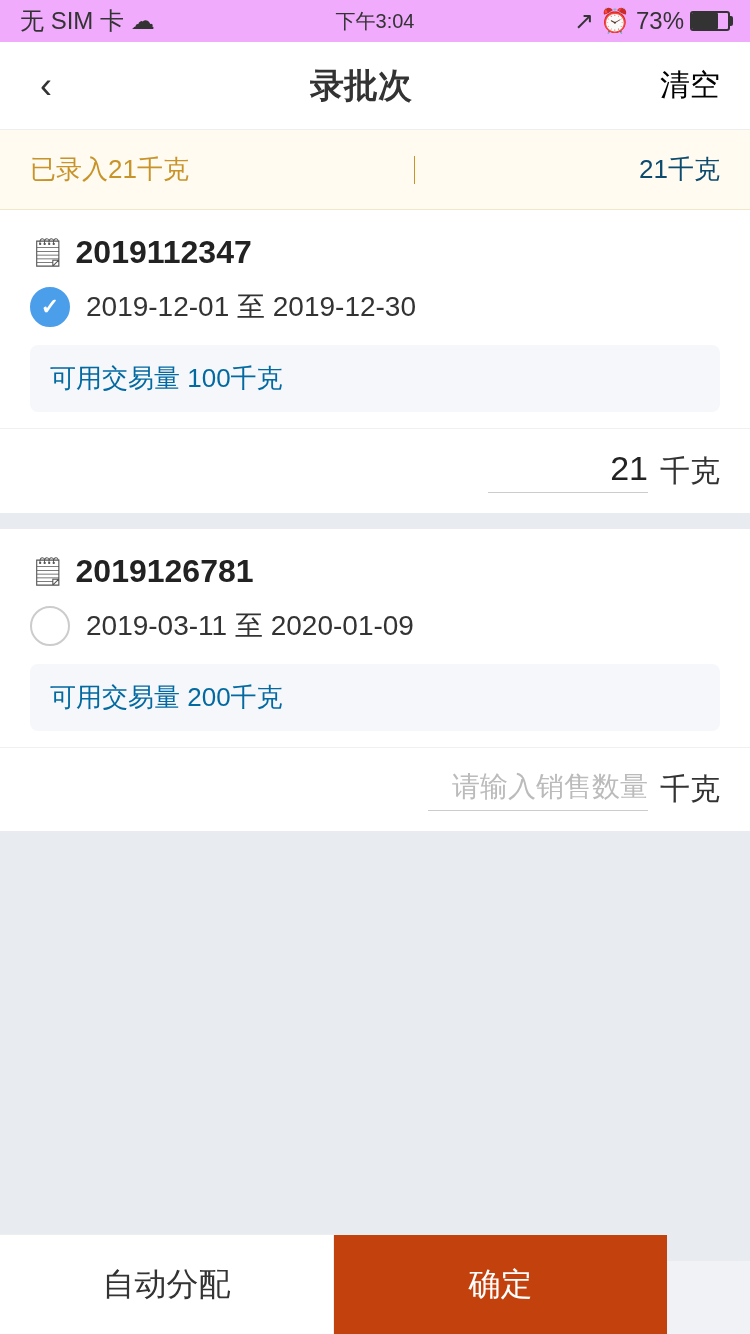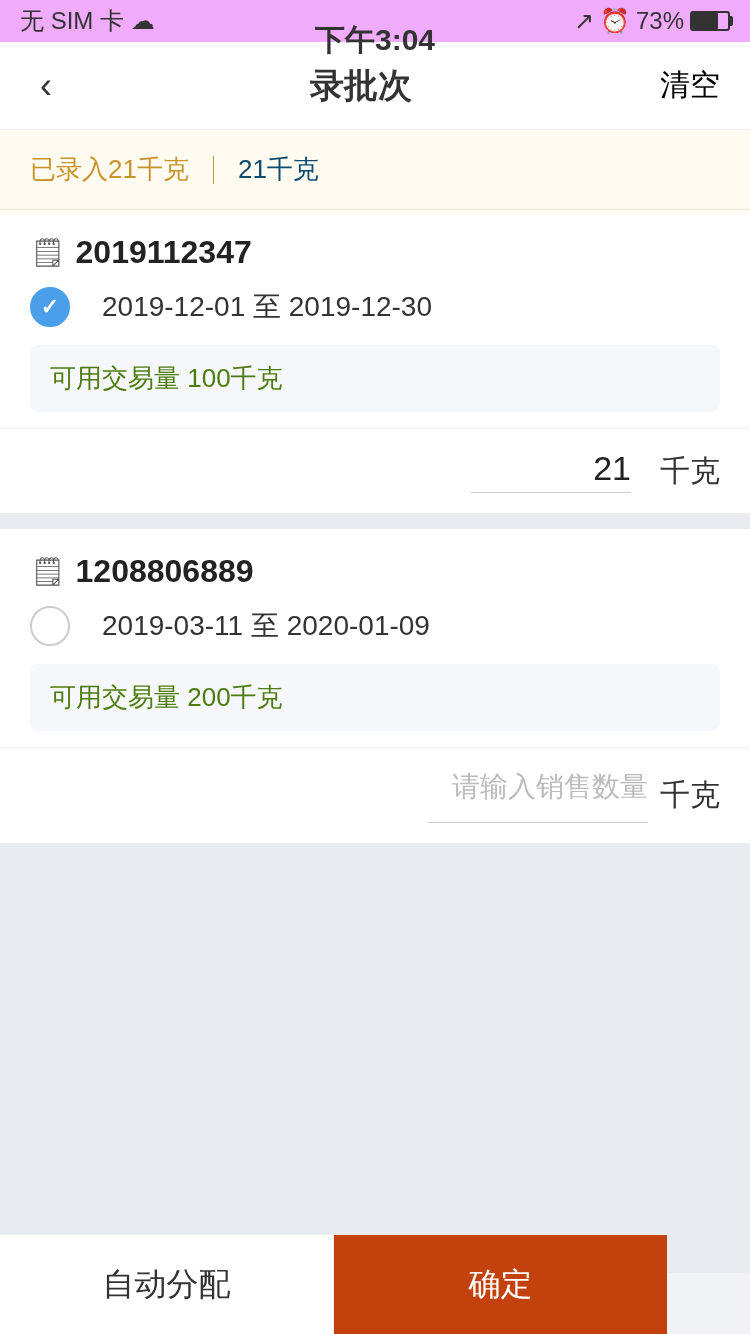--- a/index.html
+++ b/index.html
@@ -24,26 +24,26 @@
       padding: 0 20px;
       font-size: 24px;
       color: #333;
     }
     .status-left {
       display: flex;
       align-items: center;
       gap: 8px;
     }
     .status-center {
-      font-size: 30px;
-      font-weight: 700;
+      font-size: 20px;
+      font-weight: 400;
       position: absolute;
       left: 50%;
       transform: translateX(-50%);
-      top: 20px;
+      top: 8px;
     }
     .status-right {
       display: flex;
       align-items: center;
       gap: 6px;
       font-size: 24px;
     }
     .battery {
       width: 40px;
       height: 20px;
@@ -99,20 +99,21 @@
 
     
     .summary-bar {
       width: 750px;
       background: #fffbf0;
       padding: 22px 30px;
       display: flex;
       align-items: center;
       gap: 24px;
       border-bottom: 1px solid #f0e8c8;
+      justify-content: space-between;
     }
     .summary-text {
       font-size: 26px;
       color: #c8942a;
     }
     .summary-divider {
       width: 1px;
       height: 28px;
       background: #c8942a;
     }
@@ -139,21 +140,21 @@
     }
     .batch-id {
       font-size: 32px;
       font-weight: 600;
       color: #222;
     }
     .batch-date-row {
       padding: 6px 30px 10px 30px;
       display: flex;
       align-items: center;
-      gap: 32px;
+      gap: 16px;
     }
     .radio-circle {
       width: 40px;
       height: 40px;
       border-radius: 50%;
       border: 2px solid #ccc;
       background: #fff;
       flex-shrink: 0;
       display: flex;
       align-items: center;
@@ -174,37 +175,37 @@
       color: #333;
     }
     .available-row {
       margin: 8px 30px 16px 30px;
       background: #f5f7fa;
       border-radius: 8px;
       padding: 16px 20px;
     }
     .available-text {
       font-size: 26px;
-      color: #4d7c0f;
+      color: #0369a1;
     }
 
     
     .amount-row {
       padding: 20px 30px 20px 30px;
       display: flex;
       align-items: center;
       justify-content: flex-end;
       gap: 16px;
       border-top: 1px solid #f0f0f0;
     }
     .amount-input-wrapper {
       display: flex;
       align-items: center;
       justify-content: flex-end;
-      gap: 29px;
+      gap: 12px;
     }
     .amount-value {
       font-size: 34px;
       color: #222;
       font-weight: 500;
       min-width: 60px;
       text-align: right;
     }
     .amount-underline {
       border-bottom: 1px solid #ccc;
@@ -225,21 +226,21 @@
       justify-content: flex-end;
       gap: 12px;
       border-top: 1px solid #f0f0f0;
     }
     .input-placeholder {
       font-size: 28px;
       color: #bbb;
       border-bottom: 1px solid #ccc;
       min-width: 220px;
       text-align: right;
-      padding-bottom: 16px;
+      padding-bottom: 4px;
     }
     .input-unit {
       font-size: 30px;
       color: #333;
     }
 
     
     .gray-area {
       background: #e8ecf0;
       flex: 1;
@@ -338,21 +339,21 @@
       <span class="amount-unit">千克</span>
     </div>
   </div>
 </div>
 
 <div class="section-divider"></div>
 
 <div class="batch-section">
   <div class="batch-header">
     <span class="batch-icon">🗒</span>
-    <span class="batch-id">1208806889</span>
+    <span class="batch-id">2019126781</span>
   </div>
   <div class="batch-date-row">
     <div class="radio-circle"></div>
     <span class="batch-date">2019-03-11 至 2020-01-09</span>
   </div>
   <div class="available-row">
     <span class="available-text">
       <span>可用交易量</span> <span>200千克</span>
     </span>
   </div>

